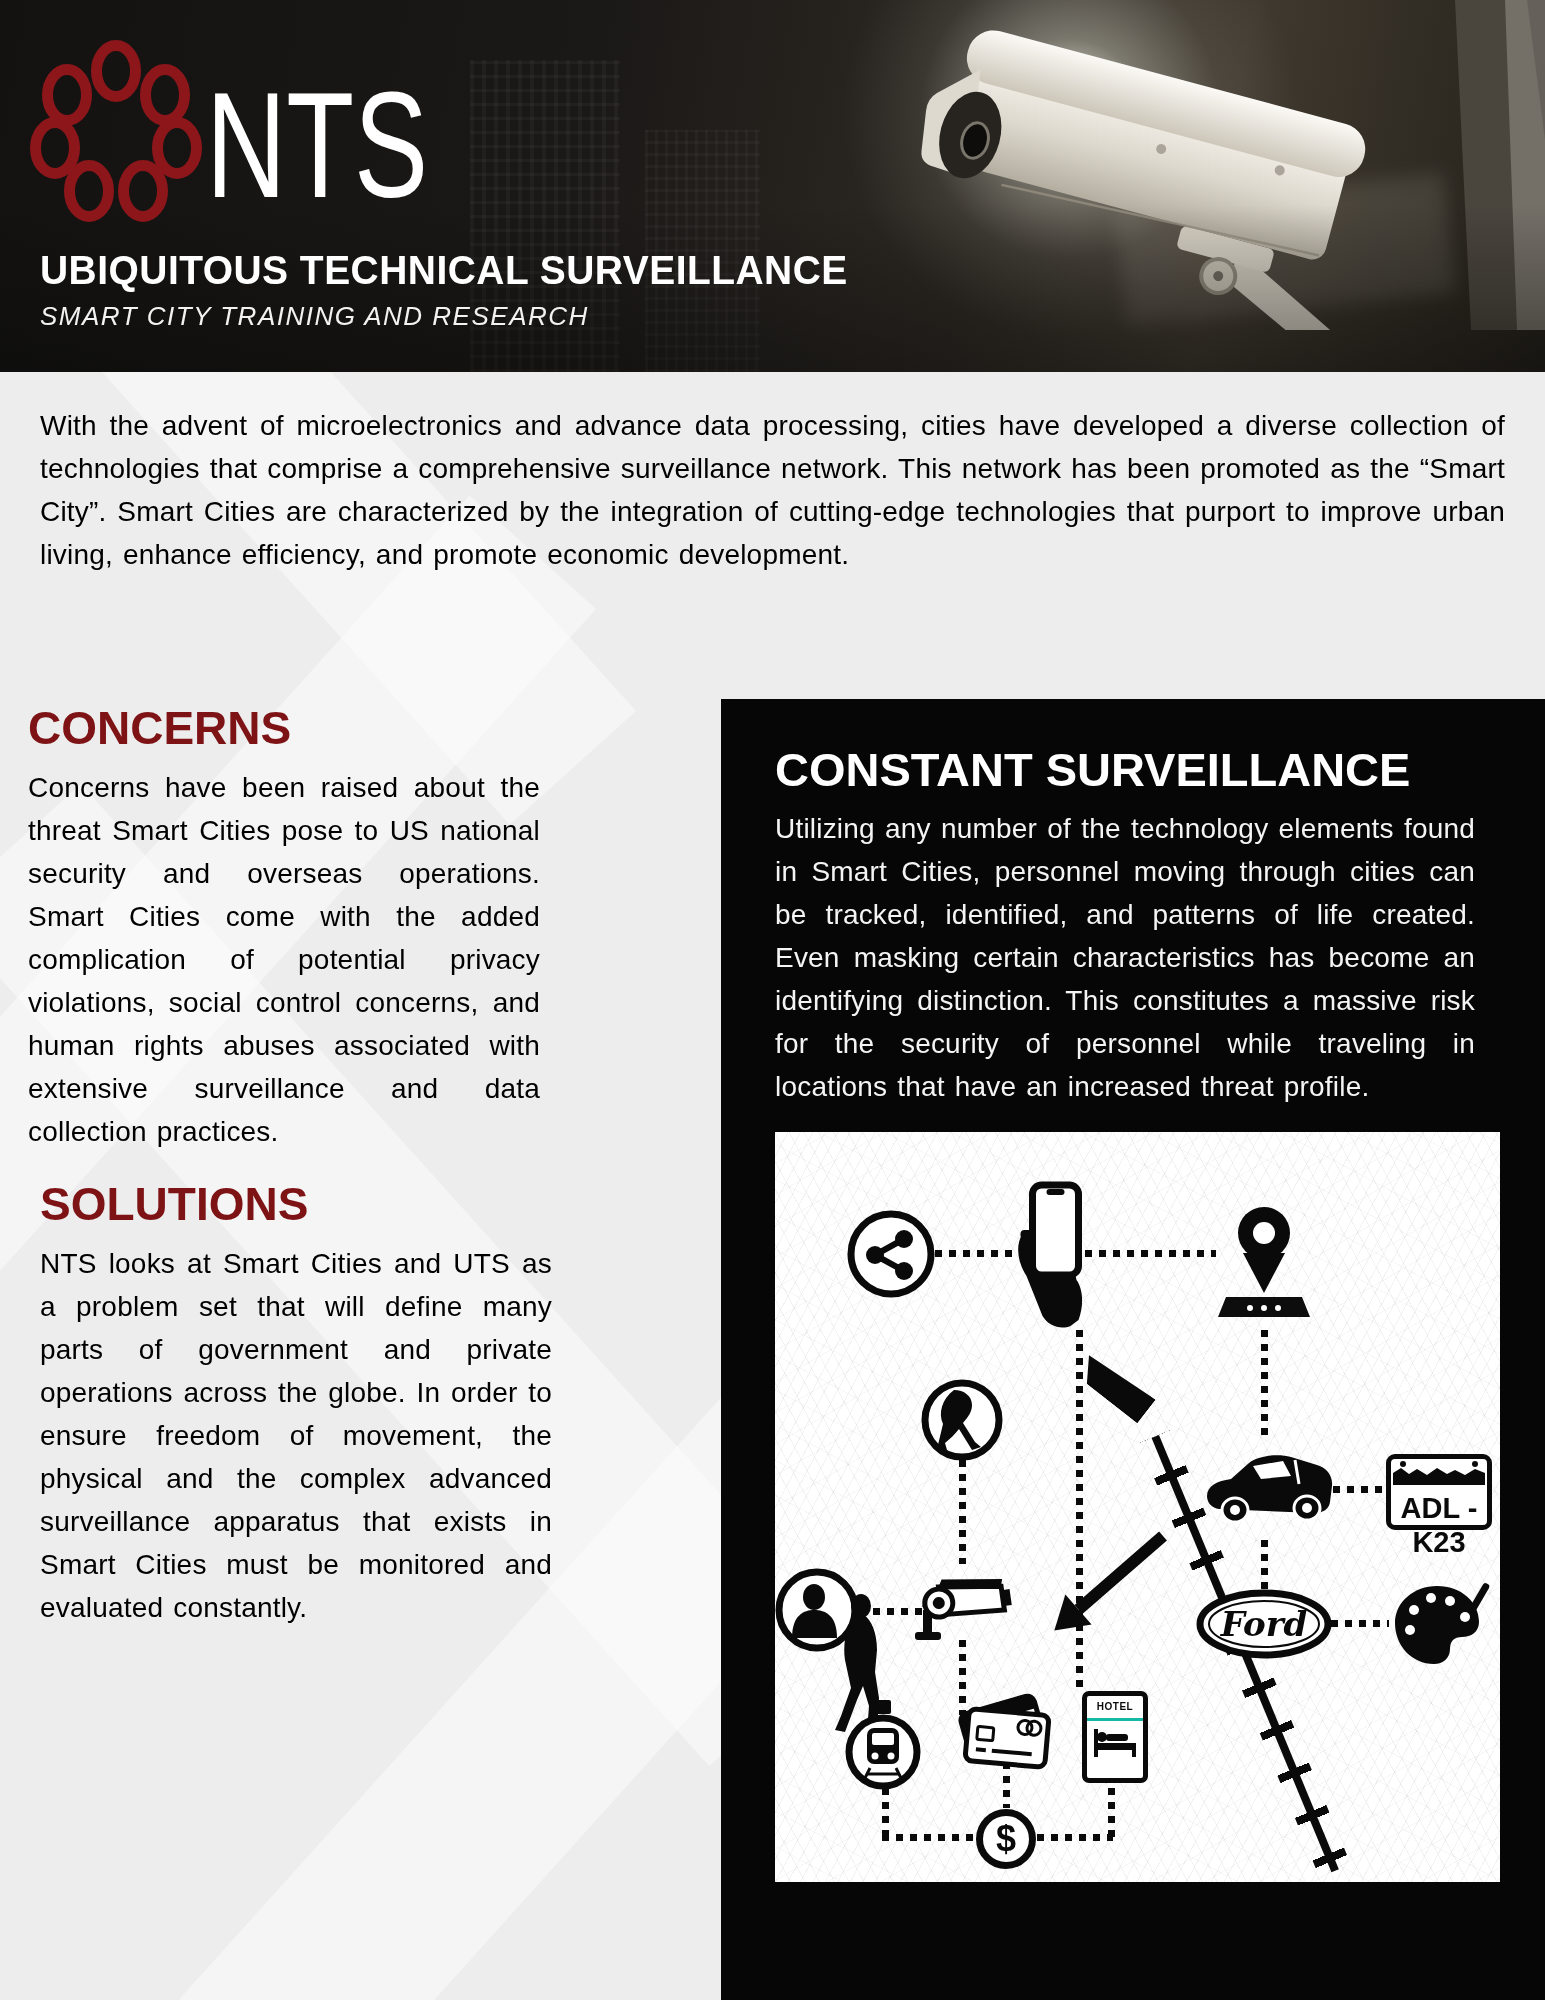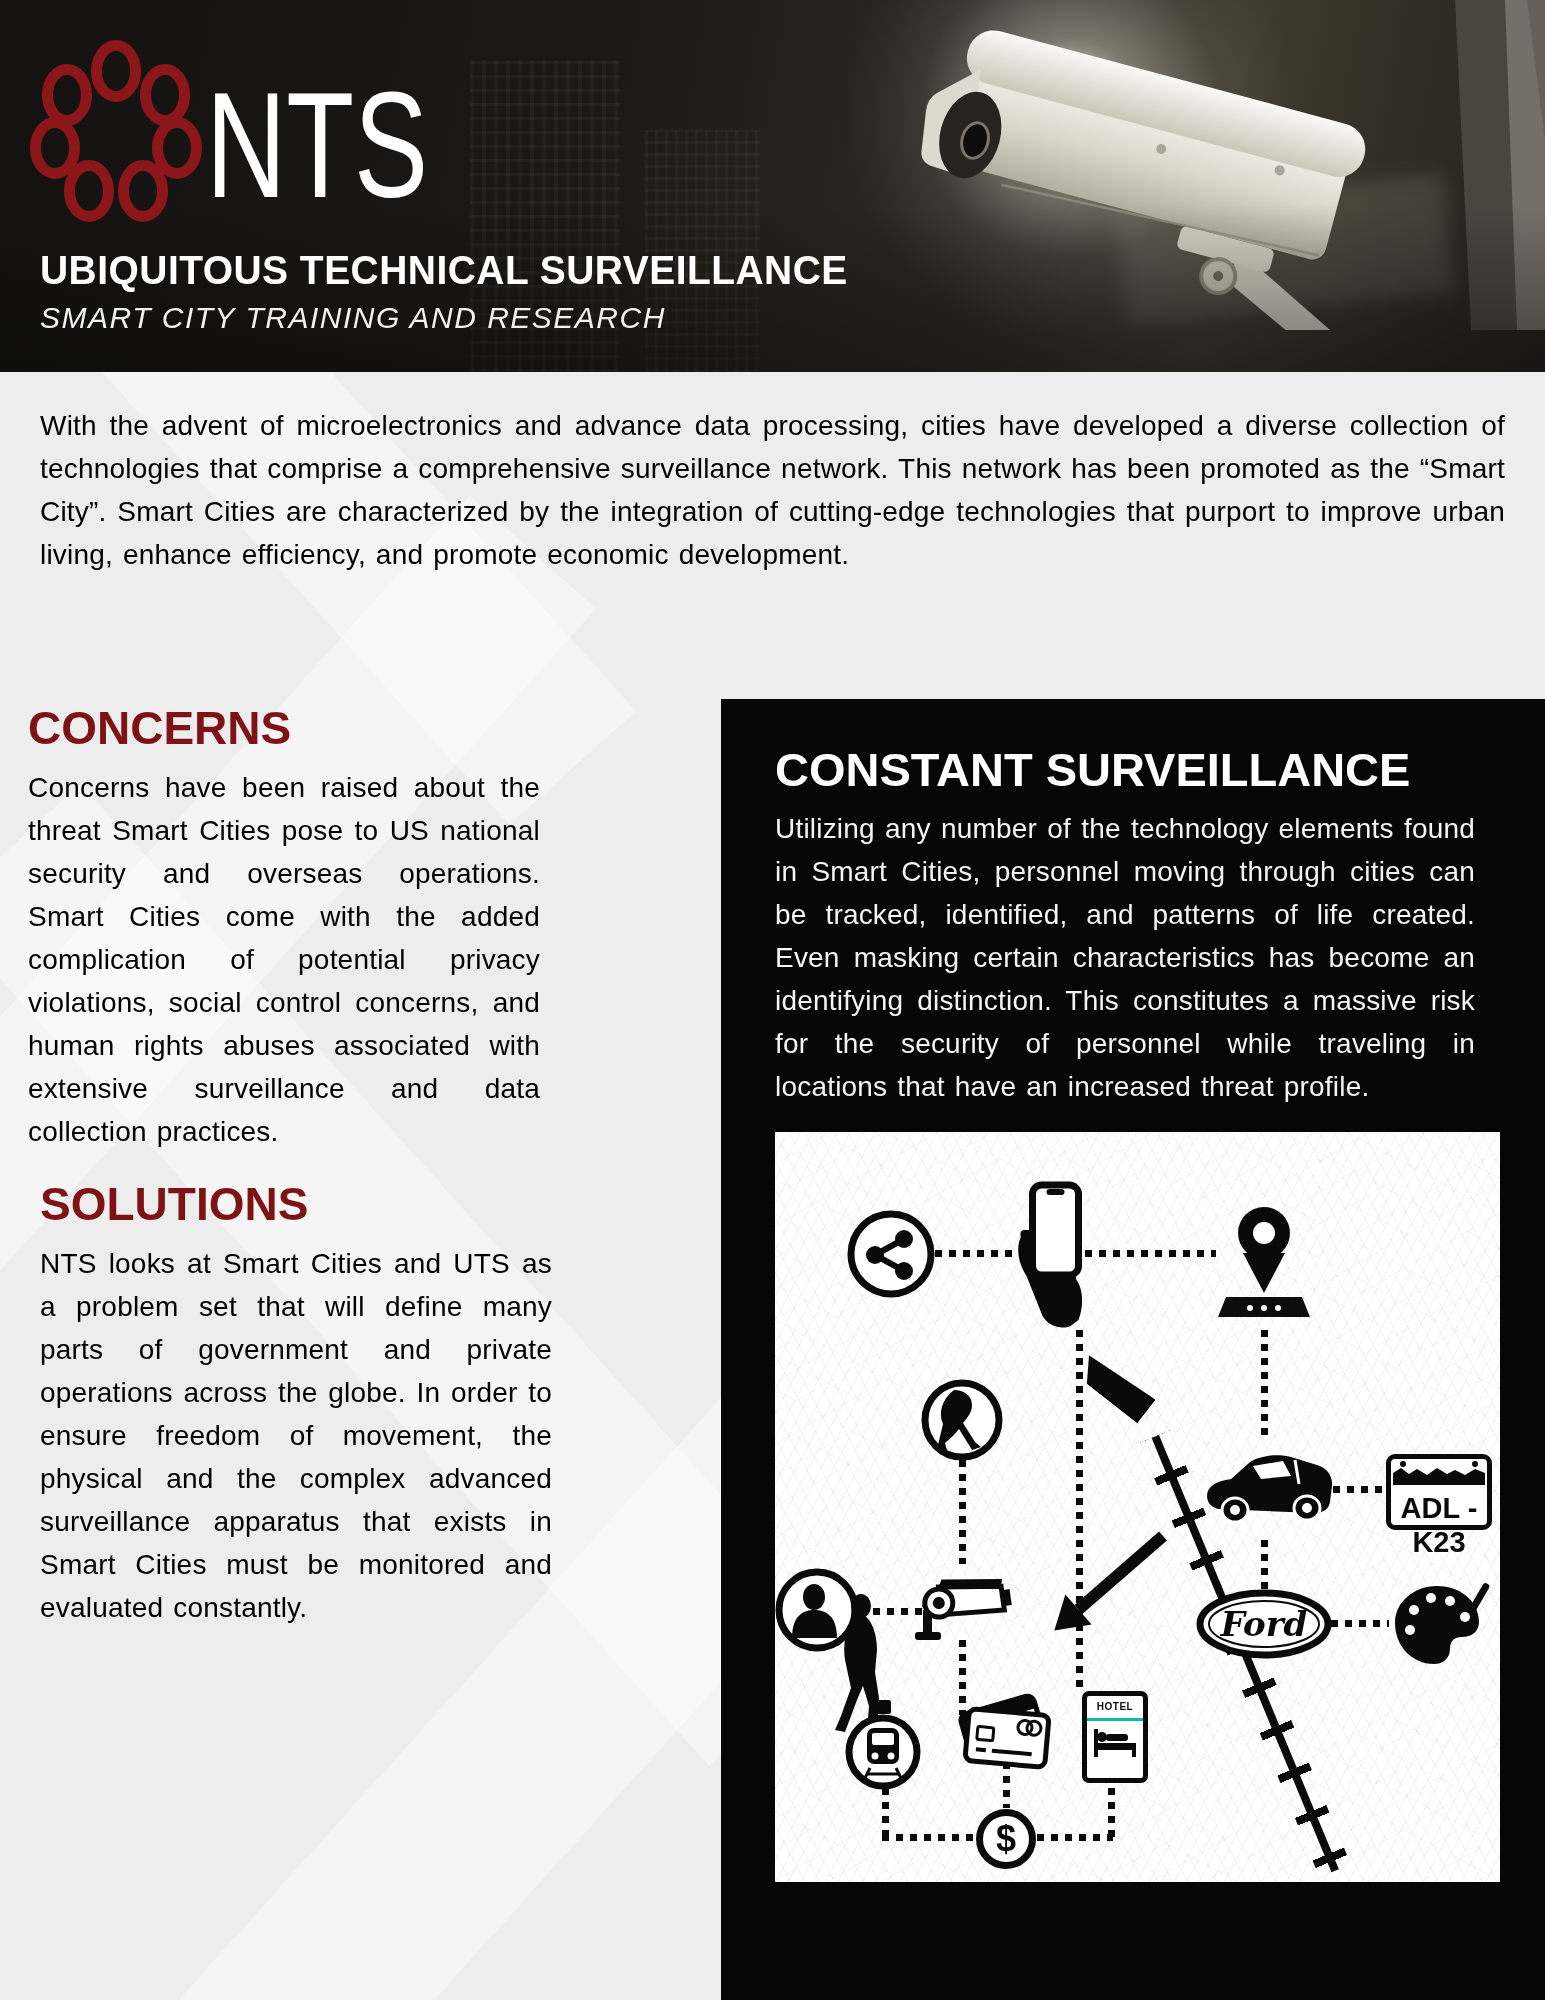--- a/index.html
+++ b/index.html
@@ -25,21 +25,21 @@
   .bld.b2{left:645px;top:130px;width:115px;height:242px;
       background:repeating-linear-gradient(0deg,rgba(255,255,255,.05) 0 3px,transparent 3px 12px),
                  repeating-linear-gradient(90deg,rgba(255,255,255,.05) 0 3px,transparent 3px 10px);}
   .bld.b3{left:1120px;top:190px;width:330px;height:120px;background:rgba(215,210,198,.22);filter:blur(9px);transform:rotate(-6deg);}
   .cam-svg{position:absolute;right:0;top:0;}
   .logo-rings{position:absolute;left:28px;top:40px;z-index:3;}
   .logo-text{position:absolute;left:206px;top:70px;z-index:3;color:#fff;font-size:150px;line-height:1;
              font-weight:400;letter-spacing:0;transform:scaleX(.74);transform-origin:left top;}
   .h-title{position:absolute;left:40px;top:247px;z-index:3;color:#fff;font-size:41px;font-weight:bold;
            letter-spacing:.5px;transform:scaleX(.95);transform-origin:left top;white-space:nowrap;}
-  .h-sub{position:absolute;left:40px;top:301px;z-index:3;color:#f2f2f2;font-size:30px;font-style:italic;
+  .h-sub{position:absolute;left:40px;top:301px;z-index:3;color:#f2f2f2;font-size:26px;font-style:italic;
          letter-spacing:1.5px;white-space:nowrap;}
   
   .sect{position:absolute;z-index:1;}
   h2.sec-h{font-size:46px;line-height:48px;margin:0 0 14px 0;font-weight:bold;color:#7E1316;letter-spacing:0;}
   .para{font-size:28px;line-height:43px;color:#000000;text-align:justify;margin:0;letter-spacing:.2px;word-spacing:2px;}
   .para + .para{margin-top:43px;}
   #modern{left:40px;top:404px;width:1465px;}
   #concerns{left:28px;top:704px;width:512px;}
   #solutions{left:40px;top:1180px;width:512px;}
   

